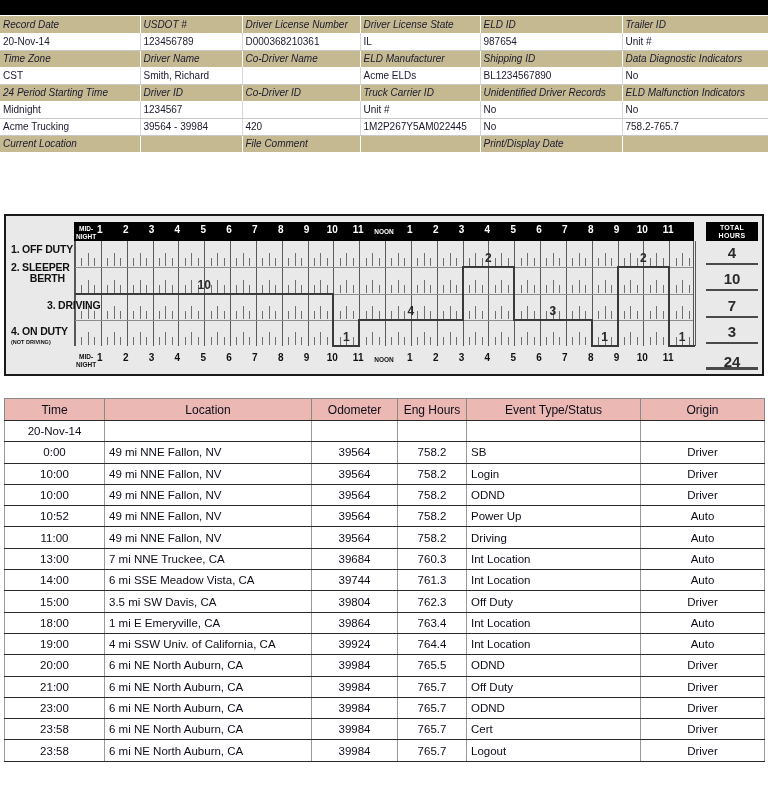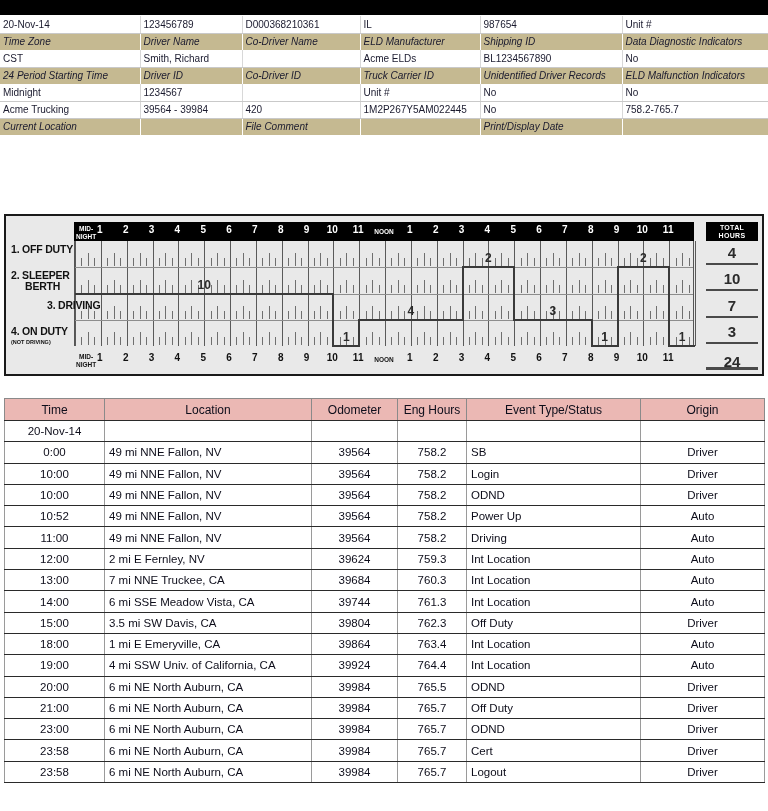--- a/index.html
+++ b/index.html
@@ -180,20 +180,28 @@
 <table id="info-table">
   <colgroup>
     <col style="width:140px">
       <col style="width:102px">
       <col style="width:118px">
     <col style="width:120px">
       <col style="width:142px">
       <col style="width:146px">
   </colgroup>
   <tbody id="info-body">
+      <tr class="lbl">
+        <td>Record Date</td>
+        <td>USDOT #</td>
+        <td>Driver License Number</td>
+        <td>Driver License State</td>
+        <td>ELD ID</td>
+        <td>Trailer ID</td>
+      </tr>
       <tr class="val">
         <td>20-Nov-14</td>
         <td>123456789</td>
         <td>D000368210361</td>
         <td>IL</td>
         <td>987654</td>
         <td>Unit #</td>
       </tr>
       <tr class="lbl">
         <td>Time Zone</td>
@@ -640,21 +648,21 @@
         <div class="hour-tick-lbl dark" style="left: 465px;">6</div>
         <div class="hour-tick-lbl dark" style="left: 490.833px;">7</div>
         <div class="hour-tick-lbl dark" style="left: 516.667px;">8</div>
         <div class="hour-tick-lbl dark" style="left: 542.5px;">9</div>
         <div class="hour-tick-lbl dark" style="left: 568.333px;">10</div>
         <div class="hour-tick-lbl dark" style="left: 594.167px;">11</div>
         <div class="hour-tick-lbl noon dark" style="left: 310px; top: 6px;">NOON</div>
       </div>
     <div id="row-labels">
         <div class="row-label" style="top: 28px;"><span>1. </span><span>OFF DUTY</span></div>
-        <div class="row-label" style="top: 54px;"><span>2. </span><span>SLEEPER</span><br><span style="margin-left: 14px;">BERTH</span></div>
+        <div class="row-label" style="top: 46px; text-align: center;"><span>2. </span><span>SLEEPER</span><br><span style="margin-left: 14px;">BERTH</span></div>
         <div class="row-label" style="top: 84px; margin-left: 36px;"><span>3. </span><span>DRIVING</span></div>
         <div class="row-label" style="top: 110px;"><span>4. </span><span>ON DUTY</span><span class="sub">(NOT DRIVING)</span></div>
       </div>
     <div id="totals-col">
         <div class="total-val" style="top: 28px;">4</div>
         <div class="total-rule" style="top: 47px;"></div>
         <div class="total-val" style="top: 54px;">10</div>
         <div class="total-rule" style="top: 73px;"></div>
         <div class="total-val" style="top: 81px;">7</div>
         <div class="total-rule" style="top: 100px;"></div>
@@ -728,28 +736,20 @@
       </tr>
       <tr>
         <td class="c-time">11:00</td>
         <td class="c-loc">49 mi NNE Fallon, NV</td>
         <td class="c-odo">39564</td>
         <td class="c-eng">758.2</td>
         <td class="c-evt">Driving</td>
         <td class="c-org">Auto</td>
       </tr>
       <tr>
-        <td class="c-time">12:00</td>
-        <td class="c-loc">2 mi E Fernley, NV</td>
-        <td class="c-odo">39624</td>
-        <td class="c-eng">759.3</td>
-        <td class="c-evt">Int Location</td>
-        <td class="c-org">Auto</td>
-      </tr>
-      <tr>
         <td class="c-time">13:00</td>
         <td class="c-loc">7 mi NNE Truckee, CA</td>
         <td class="c-odo">39684</td>
         <td class="c-eng">760.3</td>
         <td class="c-evt">Int Location</td>
         <td class="c-org">Auto</td>
       </tr>
       <tr>
         <td class="c-time">14:00</td>
         <td class="c-loc">6 mi SSE Meadow Vista, CA</td>

